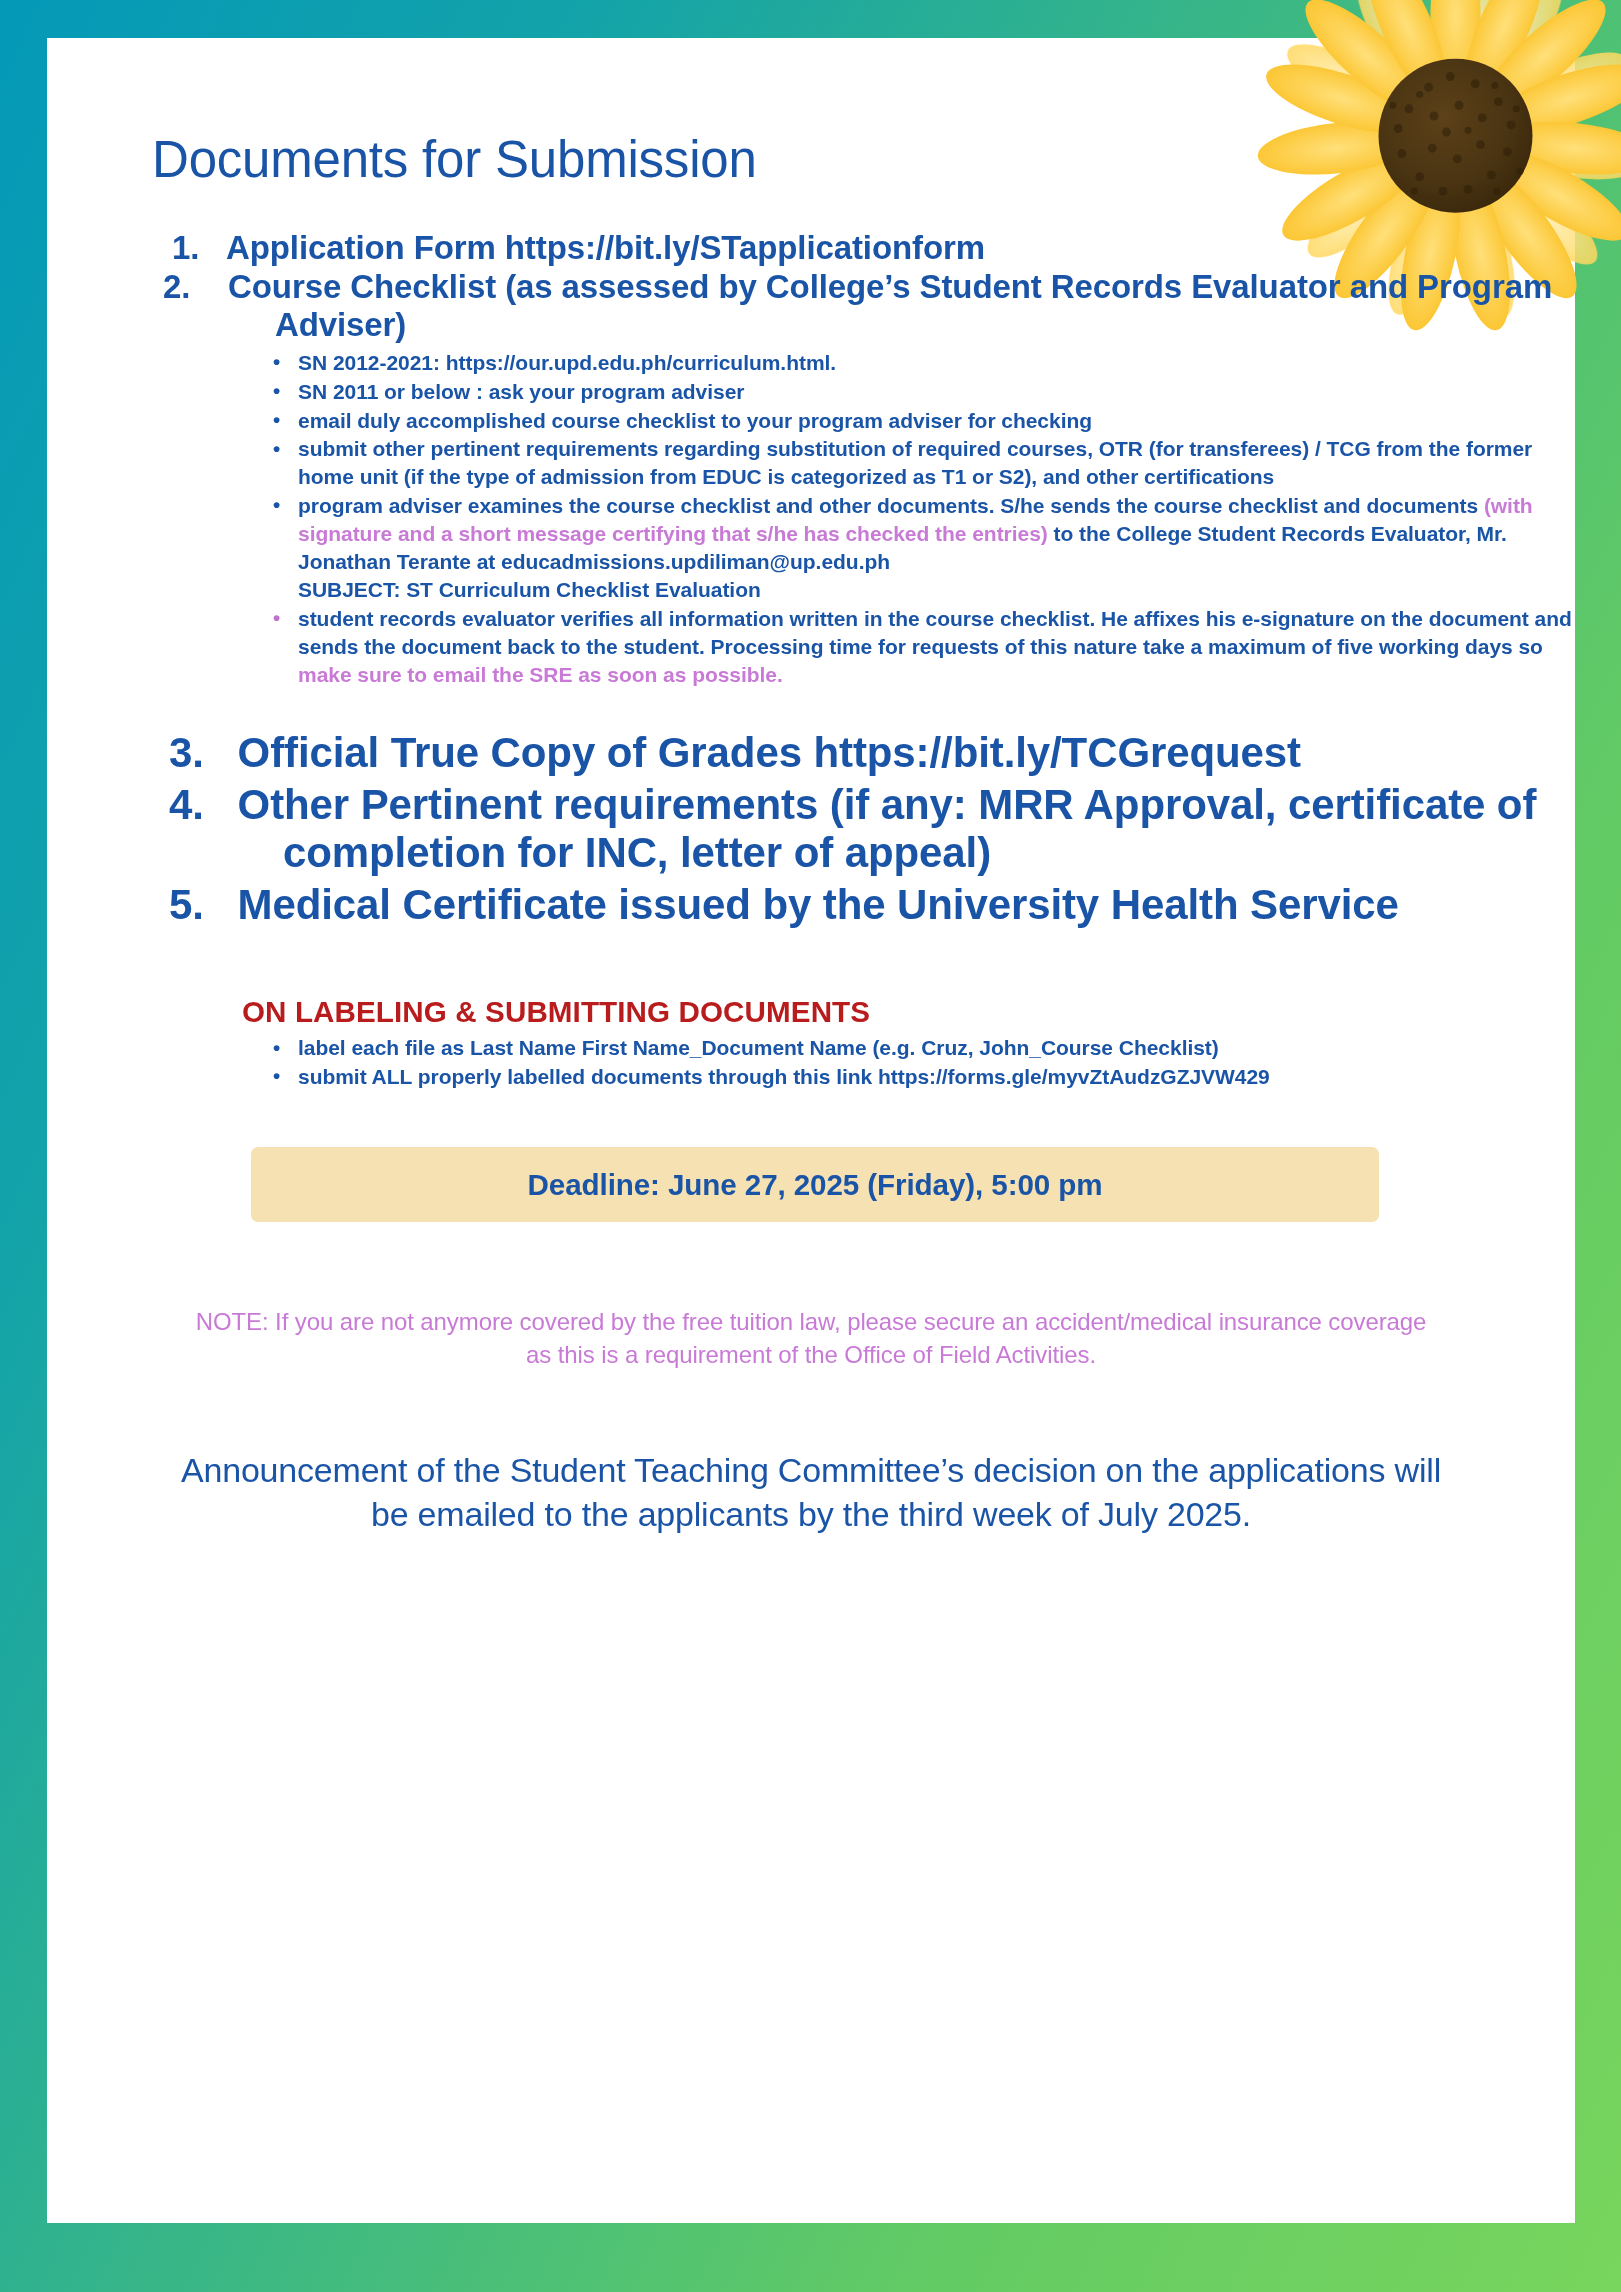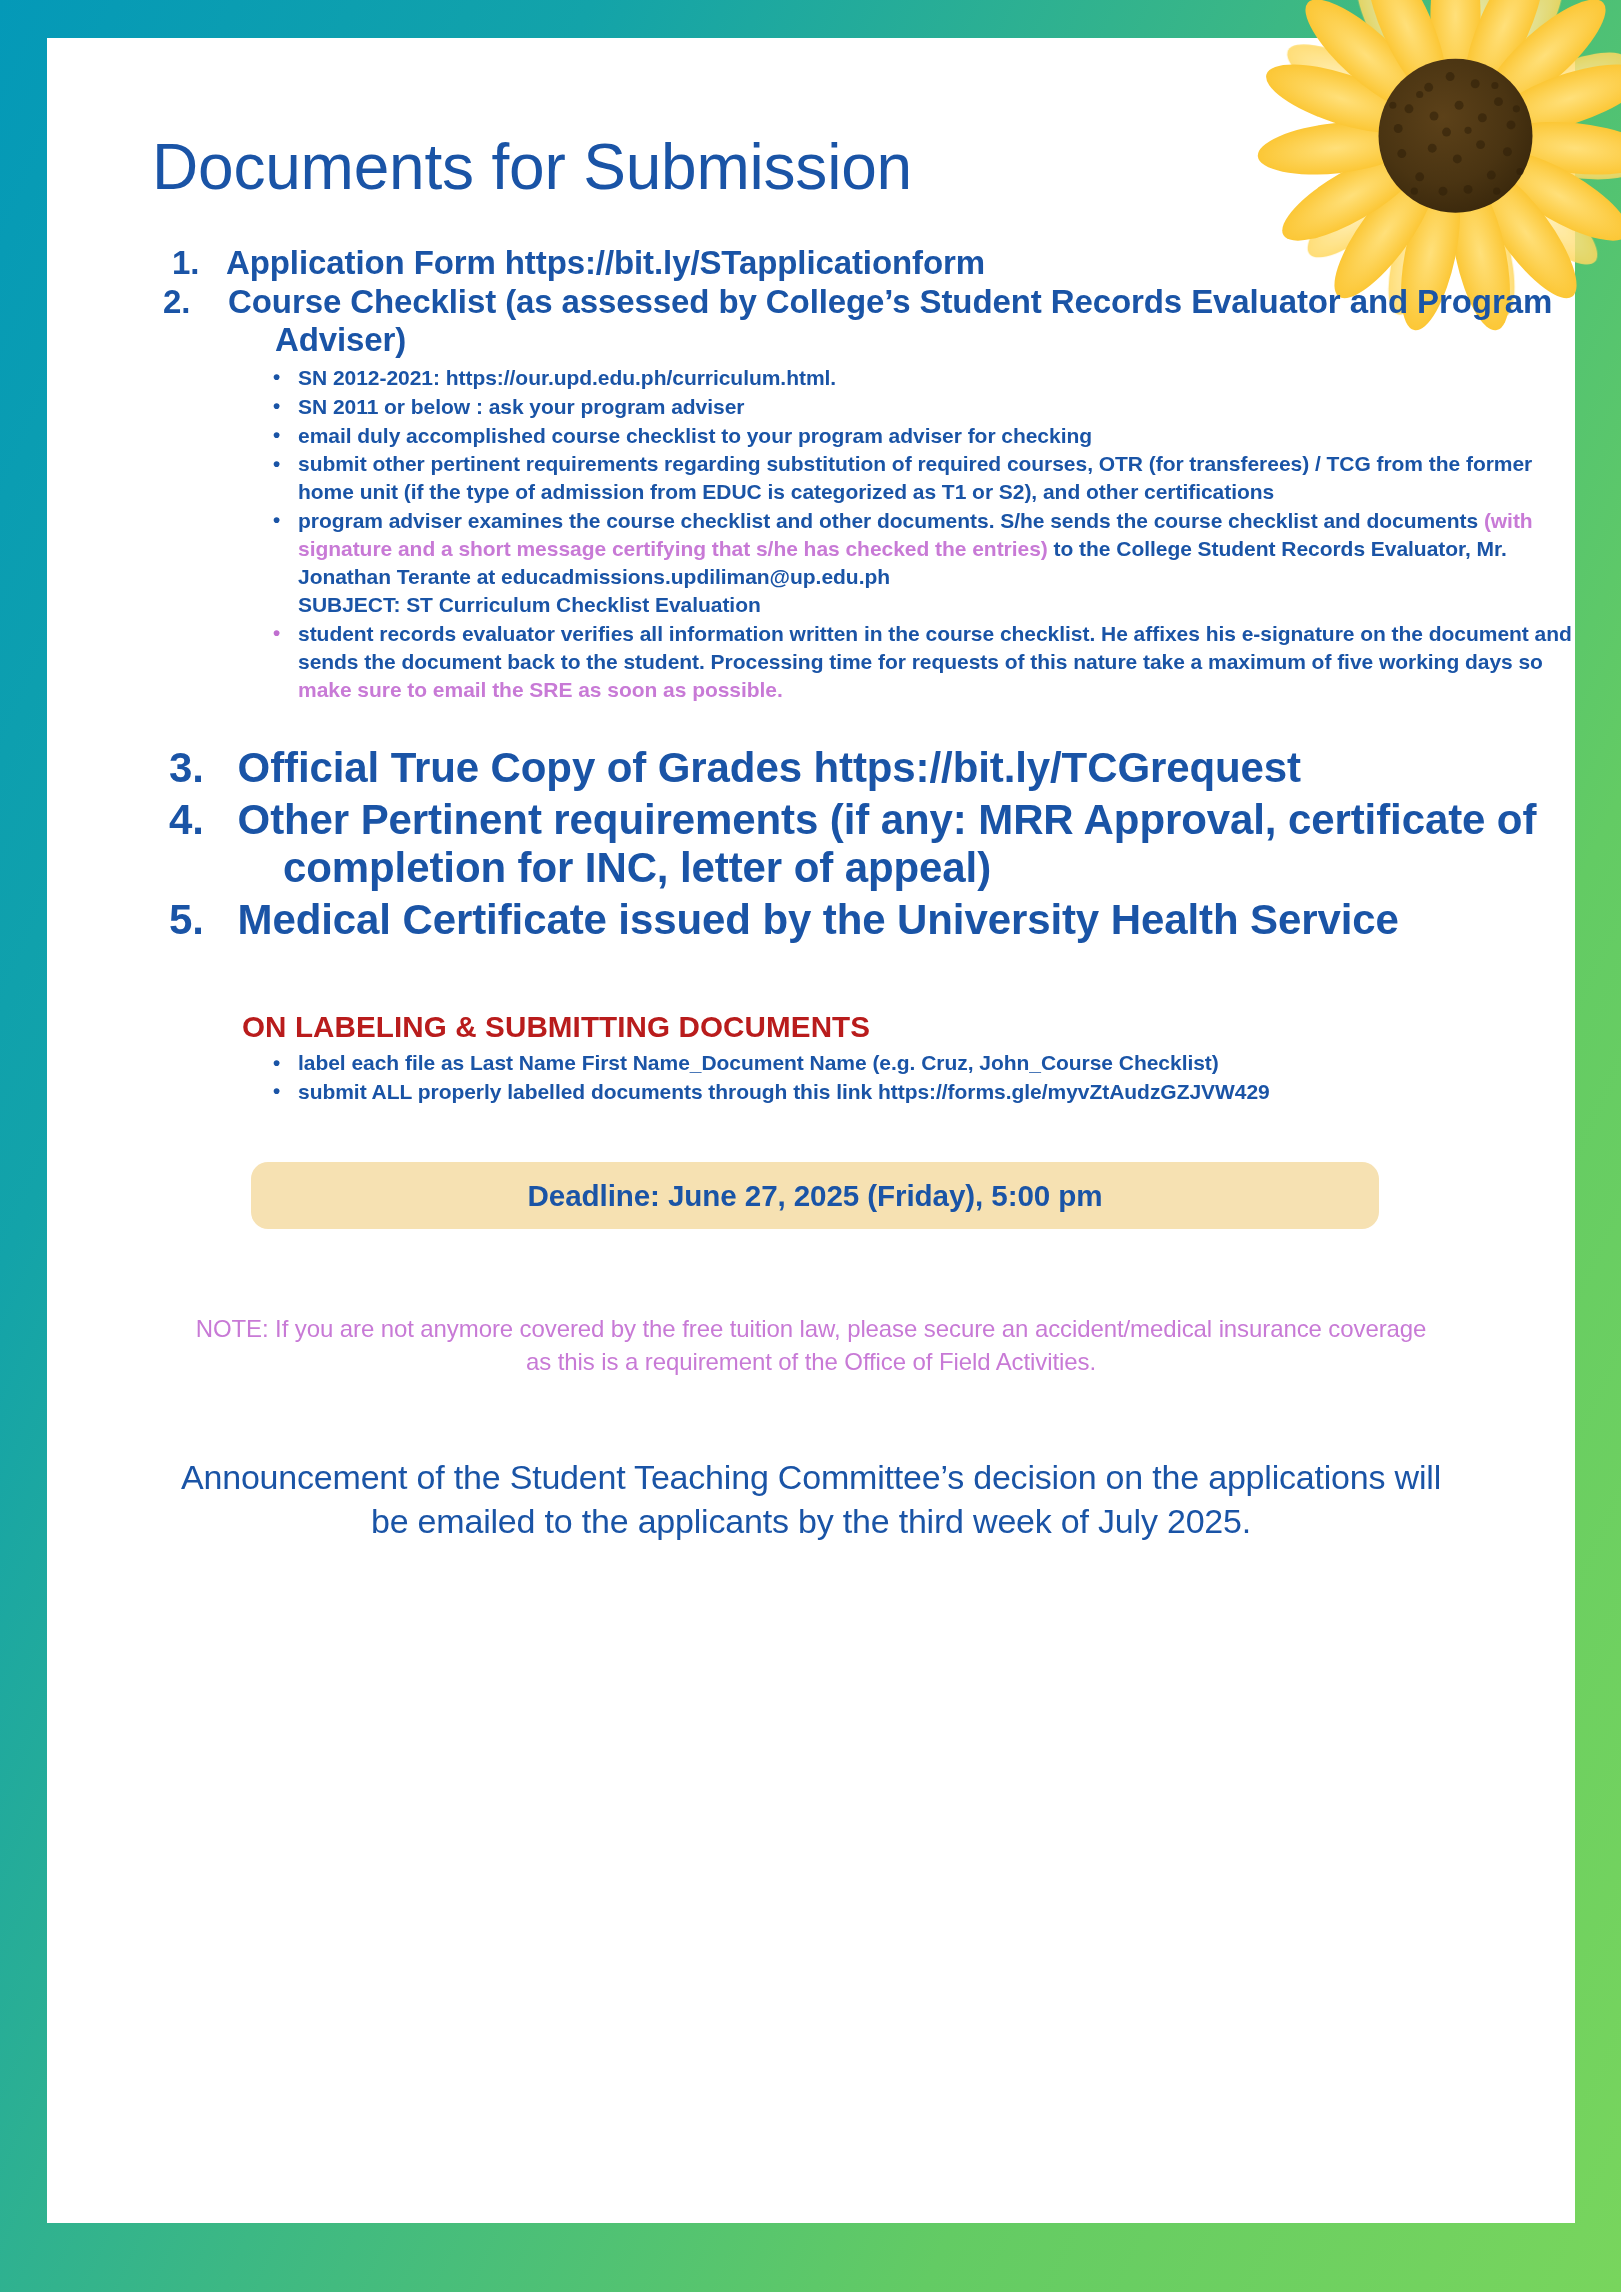--- a/index.html
+++ b/index.html
@@ -51,21 +51,21 @@
     position: absolute;
     left: 0;
     top: 0;
     width: 1528px;
     padding: 0;
     z-index: 10;
   }
 
   .page-title {
     color: #1a54a6;
-    font-size: 64px;
+    font-size: 51px;
     font-weight: 400;
     letter-spacing: -0.2px;
     margin: 92px 0 0 105px;
   }
 
   
   .main-list {
     list-style: none;
     margin: 40px 0 0 0;
     padding: 0;
@@ -132,23 +132,23 @@
     margin: 66px 0 5.4px 195px;
   }
 
   .sub-list.label-list .sub-item { padding-left: 251px; }
   .sub-list.label-list .sub-item::before { left: 226px; }
 
   
   .deadline-banner {
     margin: 56px 0 0 204px;
     width: 1128px;
-    height: 67px;
+    height: 75px;
     background: #f6e1b2;
-    border-radius: 17px;
+    border-radius: 7px;
     display: flex;
     align-items: center;
     justify-content: center;
   }
   .deadline-text {
     color: #1a54a6;
     font-size: 29.6px;
     font-weight: 700;
     letter-spacing: -0.1px;
   }

